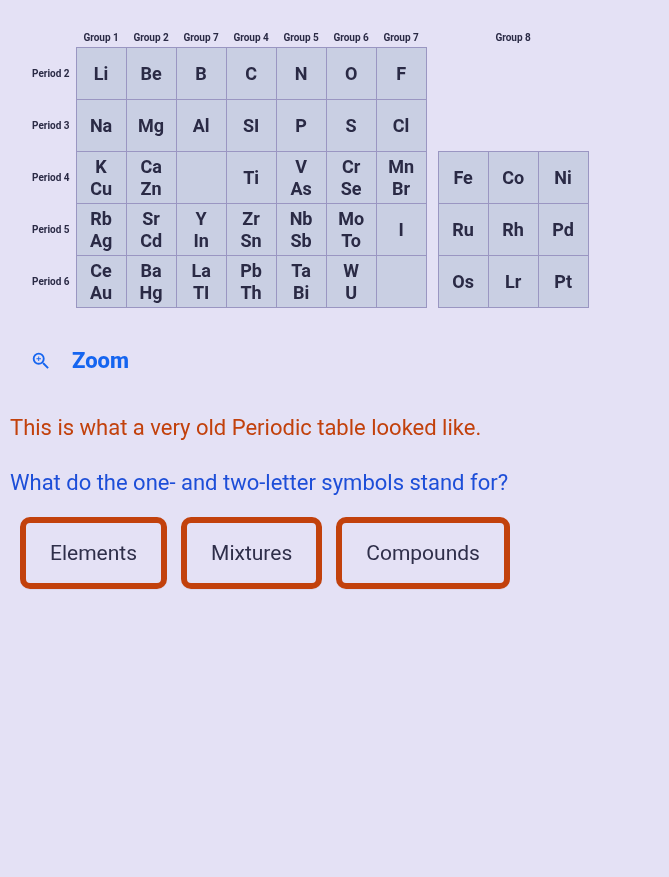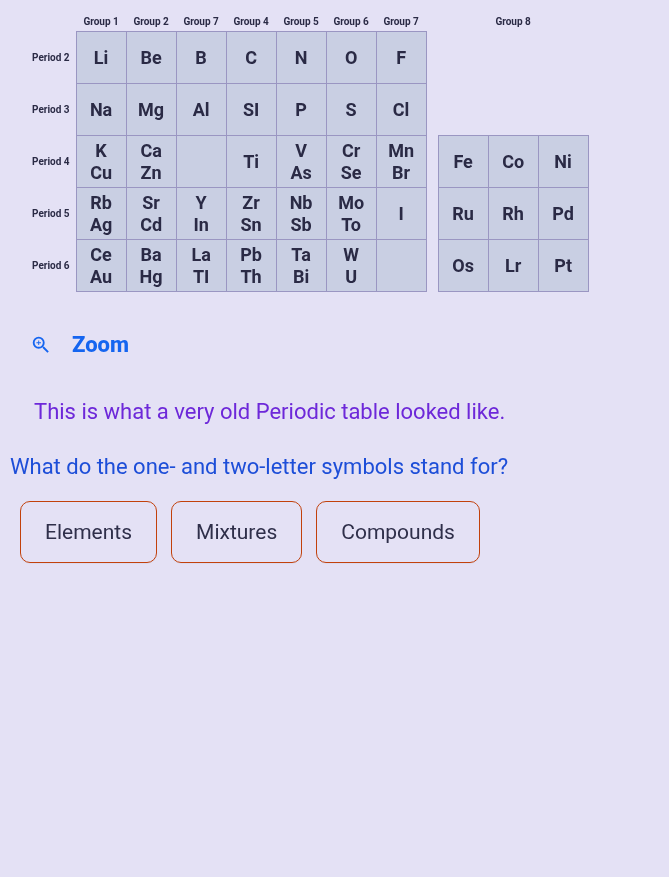--- a/index.html
+++ b/index.html
@@ -5,21 +5,21 @@
   * { box-sizing: border-box; }
   body {
     margin: 0;
     padding: 0;
     background: #e4e1f5;
     font-family: -apple-system, BlinkMacSystemFont, "Segoe UI", Roboto, Helvetica, Arial, sans-serif;
     color: #2a2a45;
     width: 669px;
   }
   .pt-wrap {
-    padding: 12px 30px 10px 30px;
+    padding: 28px 30px 10px 30px;
   }
   table.pt {
     border-collapse: collapse;
   }
   .pt th {
     font-size: 10px;
     font-weight: 700;
     color: #2a2a45;
     padding: 4px 2px;
     text-align: center;
@@ -57,40 +57,39 @@
     font-family: inherit;
   }
   .zoom .icon {
     width: 22px; height: 22px;
     display: inline-flex; align-items: center; justify-content: center;
   }
   .zoom .icon svg { width: 22px; height: 22px; }
 
   .body-text {
     font-size: 22px;
-    color: #6d28d9;
+    color: #c2410c;
     padding: 30px 10px 0 10px;
     line-height: 1.35;
-    margin-left: 24px;
   }
   .q-text {
     font-size: 22px;
     color: #1d4ed8;
     padding: 25px 10px 0 10px;
     line-height: 1.35;
   }
   .answers {
     padding: 20px 10px 30px 20px;
     display: flex;
     flex-wrap: wrap;
     gap: 14px;
   }
   .answer-btn {
     background: #e4e1f5;
-    border: 1px solid #c2410c;
+    border: 6px solid #c2410c;
     border-radius: 10px;
     padding: 18px 24px;
     font-size: 21px;
     color: #2f2f4a;
     font-family: inherit;
     cursor: pointer;
     box-shadow: 0 1px 0 rgba(0,0,0,0.03);
   }
 </style>
 </head>

